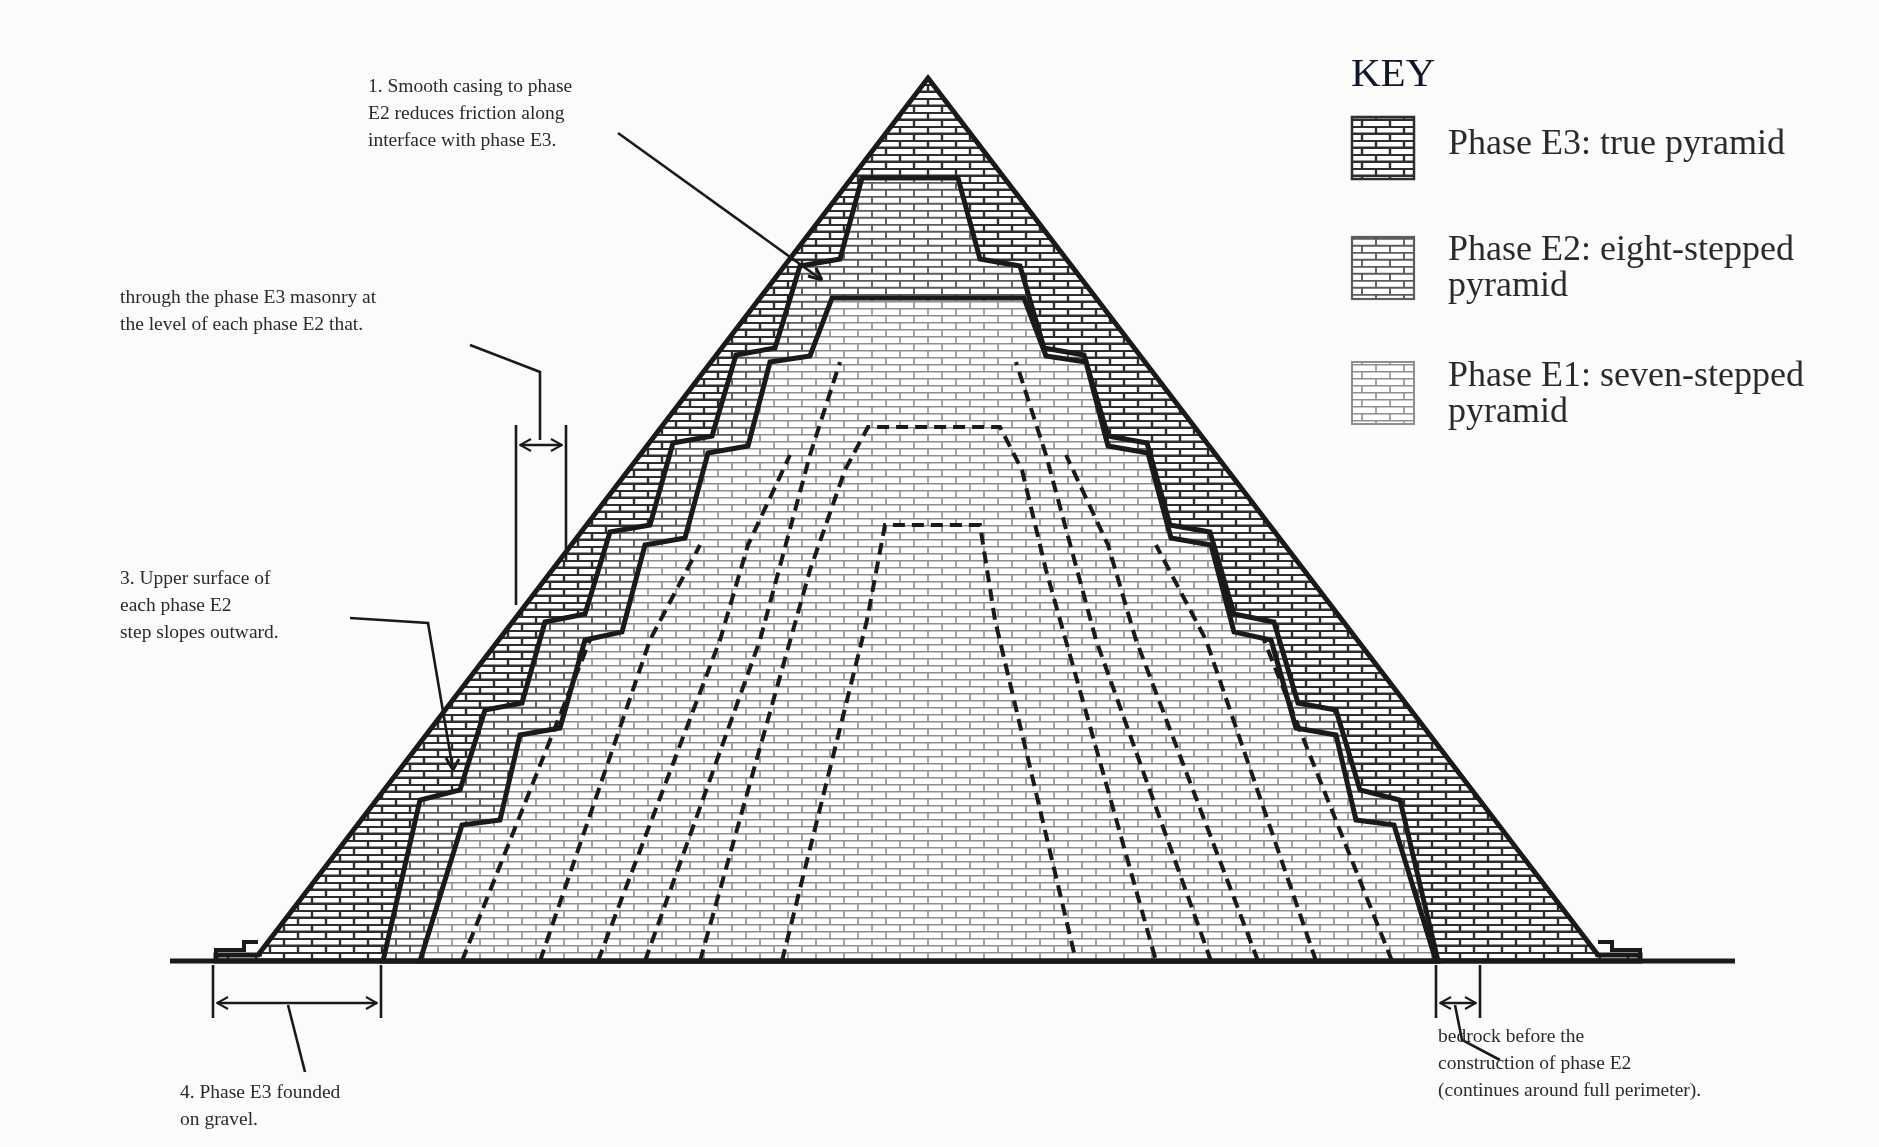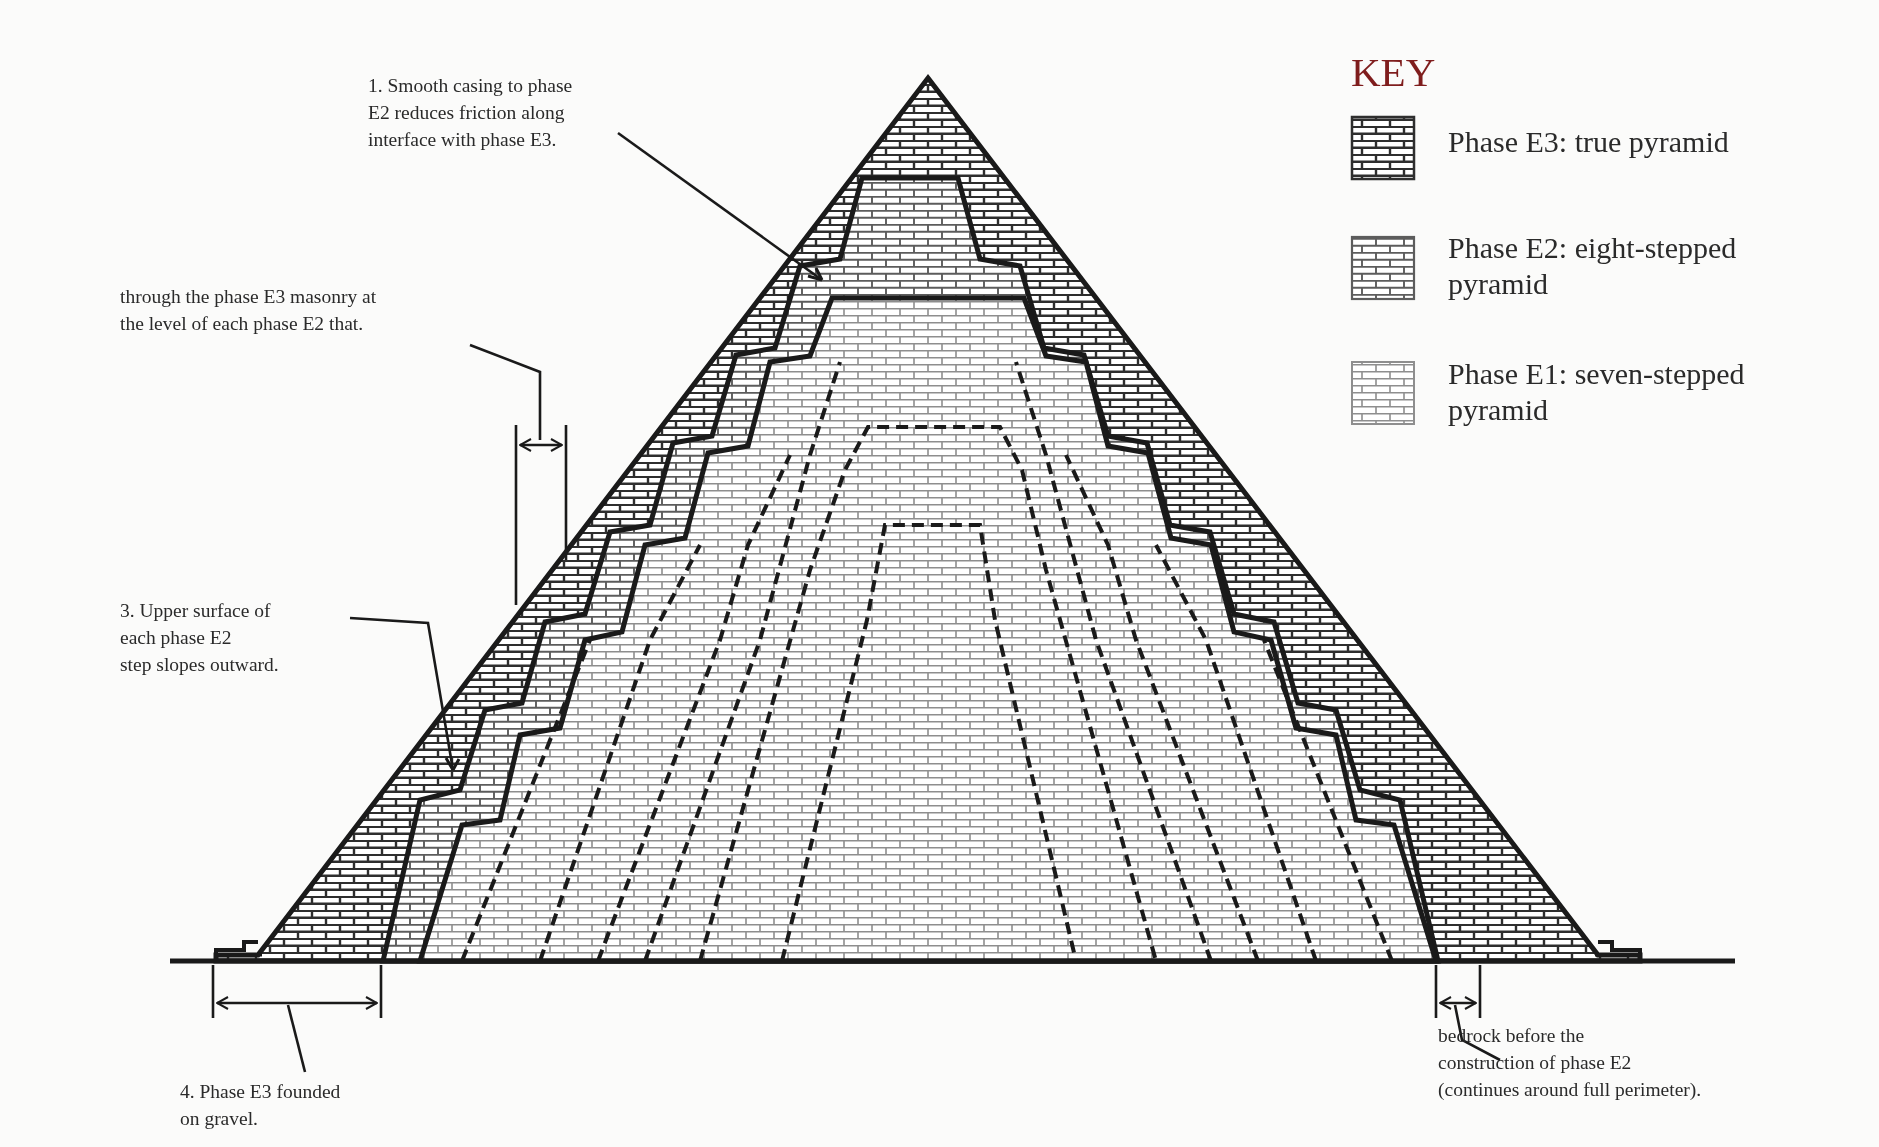--- a/index.html
+++ b/index.html
@@ -1,22 +1,22 @@
 <!DOCTYPE html>
 <html><head>
 <meta charset="utf-8">
 <style>
   html, body { margin: 0; padding: 0; background: #fbfbfa; }
   body { width: 1879px; height: 1147px; position: relative; overflow: hidden;
          font-family: "Liberation Serif", "DejaVu Serif", serif; color: #222; }
   #stage { position: absolute; left: 0; top: 0; width: 1879px; height: 1147px; }
   .note { position: absolute; text-align: left; font-size: 19.5px; line-height: 27px; color: #2a2a2a; }
   .note span { display: block; }
-  .key-title { position: absolute; left: 1351px; top: 48px; font-size: 41px; color: #7f1d1d; }
-  .key-label { font-size: 30px; line-height: 36px; color: #2a2a2a; }
+  .key-title { position: absolute; left: 1351px; top: 48px; font-size: 41px; color: #0f172a; }
+  .key-label { font-size: 36px; line-height: 36px; color: #2a2a2a; }
   .key-label span { display: block; }
 </style>
 </head>
 <body>
 
 <div id="stage">
   <svg width="1879" height="1147" viewBox="0 0 1879 1147" xmlns="http://www.w3.org/2000/svg">
     <defs>
       <pattern id="brickDense" width="28" height="14" patternUnits="userSpaceOnUse">
         <rect width="28" height="14" fill="#ffffff"></rect>
@@ -111,21 +111,21 @@
   
   <div class="note" style="left:368px;top:72px;width:290px;">
     <span>1. Smooth casing to phase</span>
     <span>E2 reduces friction along</span>
     <span>interface with phase E3.</span>
   </div>
   <div class="note" style="left:120px;top:283px;width:345px;">
     <span>through the phase E3 masonry at</span>
     <span>the level of each phase E2 that.</span>
   </div>
-  <div class="note" style="left:120px;top:564px;width:240px;margin-top:33px;">
+  <div class="note" style="left:120px;top:564px;width:240px;">
     <span>3. Upper surface of</span>
     <span>each phase E2</span>
     <span>step slopes outward.</span>
   </div>
   <div class="note" style="left:180px;top:1078px;width:250px;">
     <span>4. Phase E3 founded</span>
     <span>on gravel.</span>
   </div>
   <div class="note" style="left:1438px;top:1022px;width:370px;">
     <span>bedrock before the</span>

